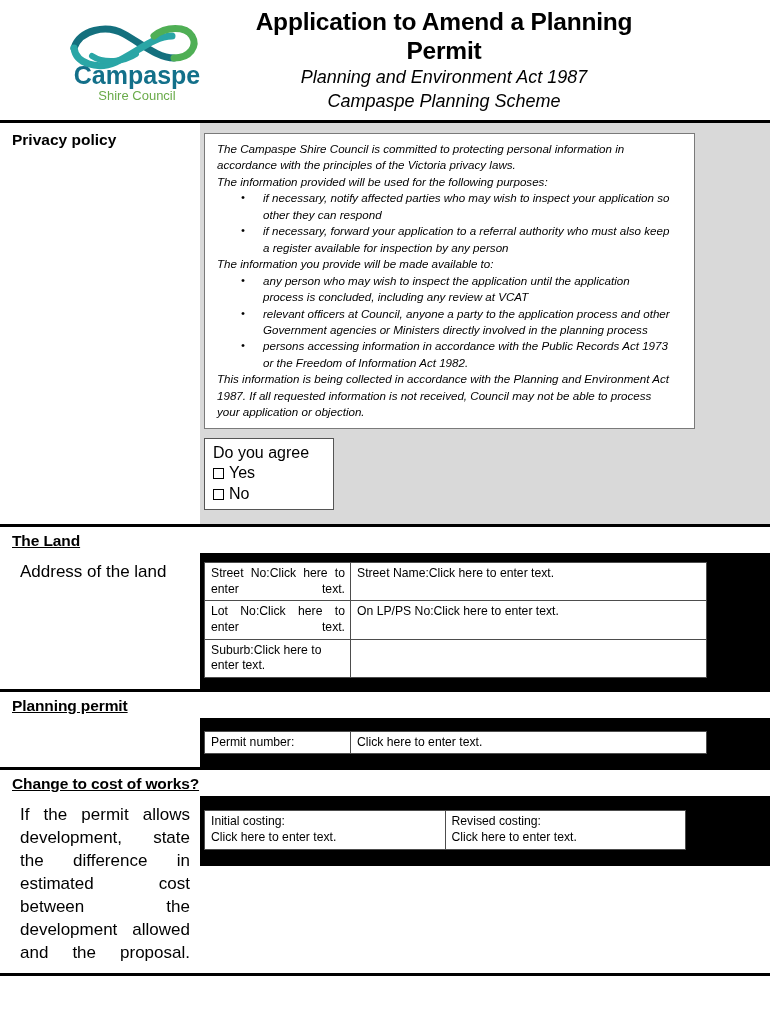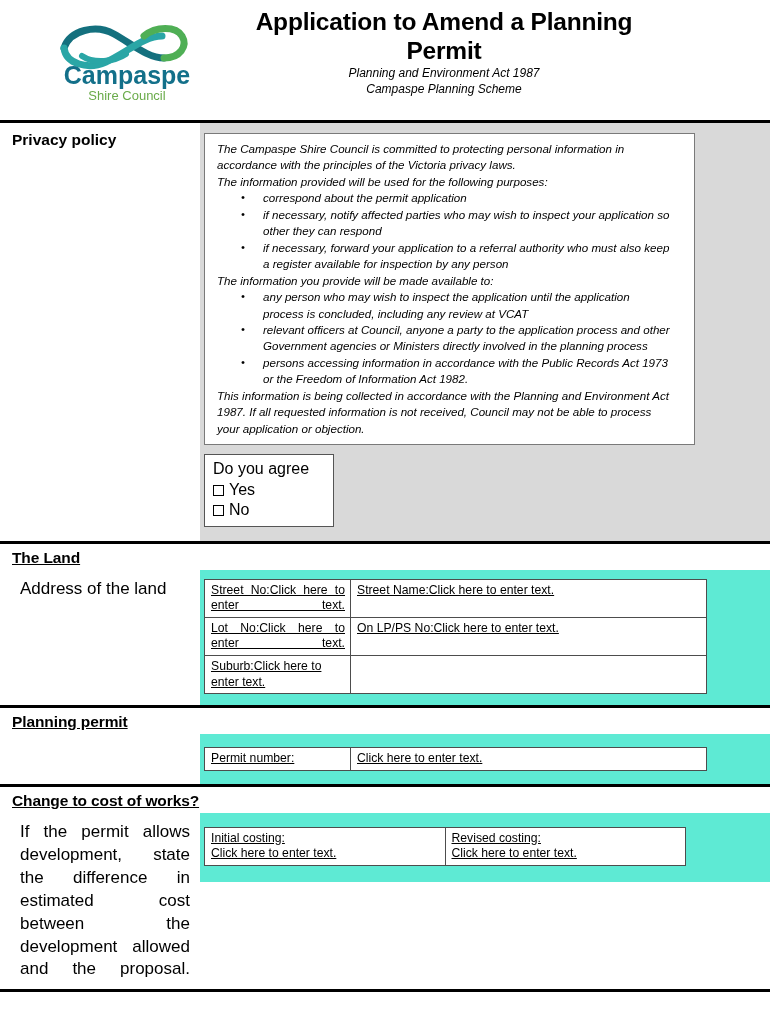--- a/index.html
+++ b/index.html
@@ -24,21 +24,21 @@
   }
 
   
   .header {
     position: relative;
     height: 120px;
     padding: 0;
   }
   .logo-wrap {
     position: absolute;
-    left: 52px;
+    left: 62px;
     top: 12px;
     width: 150px;
     height: 96px;
   }
   .logo-svg { display: block; }
 
   .title-block {
     position: absolute;
     left: 232px;
     top: 8px;
@@ -46,21 +46,21 @@
     text-align: center;
   }
   .doc-title {
     font-size: 24.5px;
     font-weight: bold;
     line-height: 1.18;
     letter-spacing: -0.2px;
     margin: 0;
   }
   .doc-sub {
-    font-size: 12px;
+    font-size: 18px;
     font-style: italic;
     line-height: 1.32;
     margin: 0;
   }
 
   
   .rule-thick {
     height: 0;
     border-top: 3px solid #000;
     margin: 0 0 0 0;
@@ -83,25 +83,24 @@
   .label-col {
     width: 200px;
     flex: 0 0 200px;
     box-sizing: border-box;
     padding: 8px 10px 8px 20px;
     font-size: 17px;
     line-height: 1.35;
   }
   .grey-col {
     flex: 1 1 auto;
-    background: #5eead4;
+    background: #000000;
     box-sizing: border-box;
     padding: 8px 34px 10px 4px;
     min-height: 10px;
-    text-decoration: underline;
   }
 
   
   .privacy-row { align-items: stretch; }
   .privacy-label {
     font-size: 15.5px;
     font-weight: bold;
     padding: 8px 10px 8px 12px;
     width: 200px;
     flex: 0 0 200px;
@@ -223,21 +222,20 @@
     <div class="section-body privacy-row">
 
       <div class="privacy-label">Privacy policy</div>
 
       <div class="privacy-grey">
 
         <div class="privacy-box">
           <p>The Campaspe Shire Council is committed to protecting personal information in accordance with the principles of the Victoria privacy laws.</p>
           <p>The information provided will be used for the following purposes:</p>
           <ul>
-            <li>correspond about the permit application</li>
             <li>if necessary, notify affected parties who may wish to inspect your application so other they can respond</li>
             <li>if necessary, forward your application to a referral authority who must also keep a register available for inspection by any person</li>
           </ul>
           <p>The information you provide will be made available to:</p>
           <ul>
             <li>any person who may wish to inspect the application until the application process is concluded, including any review at VCAT</li>
             <li>relevant officers at Council, anyone a party to the application process and other Government agencies or Ministers directly involved in the planning process</li>
             <li>persons accessing information in accordance with the Public Records Act 1973 or the Freedom of Information Act 1982.</li>
           </ul>
           <p>This information is being collected in accordance with the Planning and Environment Act 1987. If all requested information is not received, Council may not be able to process your application or objection.</p>

